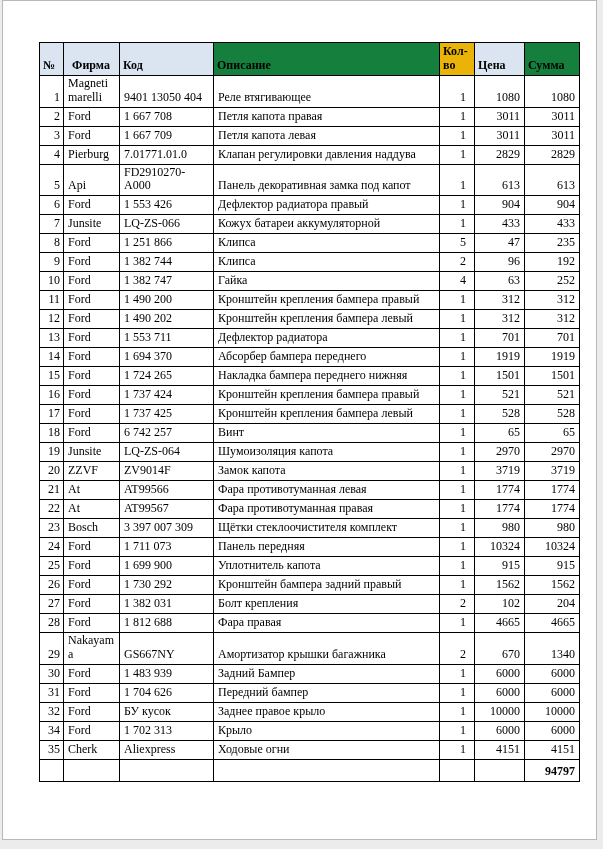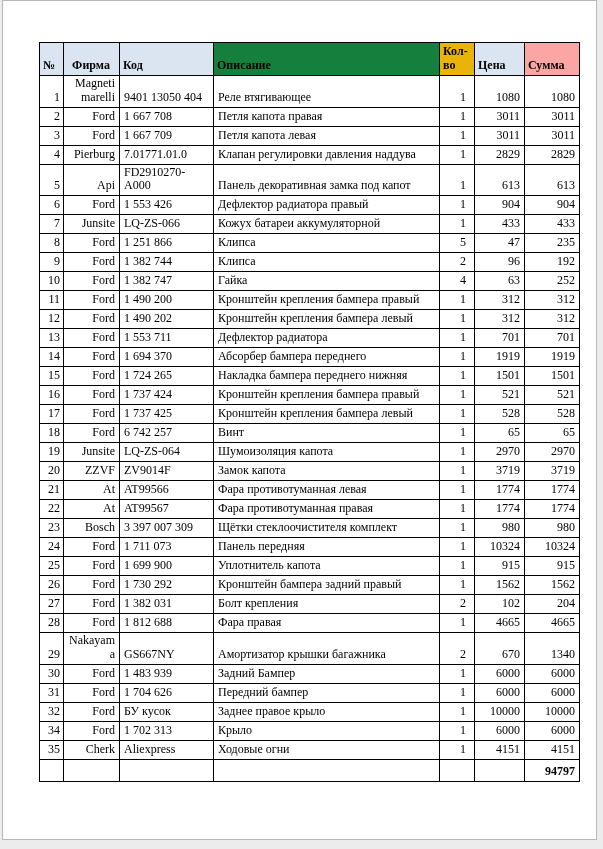--- a/index.html
+++ b/index.html
@@ -39,21 +39,21 @@
     text-align: left;
     height: 33px;
     padding-left: 3px;
   }
   table.parts tbody tr { height: 19px; }
   table.parts td.col-num  { text-align: right; padding-right: 3px; }
   table.parts td.col-qty  { text-align: right; padding-right: 8px; }
   table.parts td.col-price{ text-align: right; padding-right: 4px; }
   table.parts td.col-sum  { text-align: right; padding-right: 4px; }
   .col-num   { width: 24px; }
-  .col-firm  { width: 56px; text-align: right; }
+  .col-firm  { width: 56px; }
   .col-code  { width: 94px; margin-top: 37px; }
   .col-desc  { width: 226px; }
   .col-qty   { width: 35px; }
   .col-price { width: 50px; margin-left: 36px; }
   .col-sum   { width: 55px; }
   table.parts tfoot tr { height: 22px; }
   table.parts tfoot td { height: 22px; }
   td.total-cell {
     font-weight: bold;
     font-size: 14px;
@@ -67,21 +67,21 @@
 <div class="page">
   <table class="parts">
     <thead>
       <tr>
           <th class="col-num" style="background: rgb(219, 229, 241);">№</th>
           <th class="col-firm" style="background: rgb(219, 229, 241); text-align: center;">Фирма</th>
           <th class="col-code" style="background: rgb(219, 229, 241);">Код</th>
           <th class="col-desc" style="background: #15803d;">Описание</th>
           <th class="col-qty" style="background: #eab308;">Кол-во</th>
           <th class="col-price" style="background: rgb(219, 229, 241);">Цена</th>
-          <th class="col-sum" style="background: #fca5a5;">Сумма</th>
+          <th class="col-sum" style="background: #15803d;">Сумма</th>
         </tr>
     </thead>
     <tbody>
         <tr>
           <td class="col-num">1</td>
           <td class="col-firm">Magneti marelli</td>
           <td class="col-code">9401 13050 404</td>
           <td class="col-desc">Реле втягивающее</td>
           <td class="col-qty">1</td>
           <td class="col-price">1080</td>

